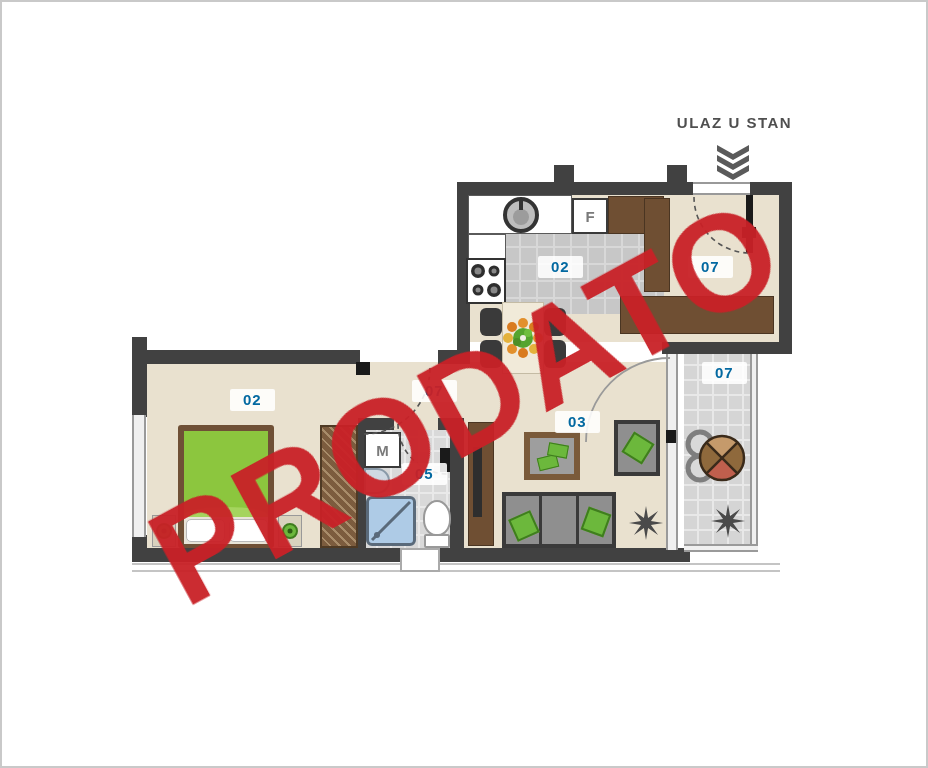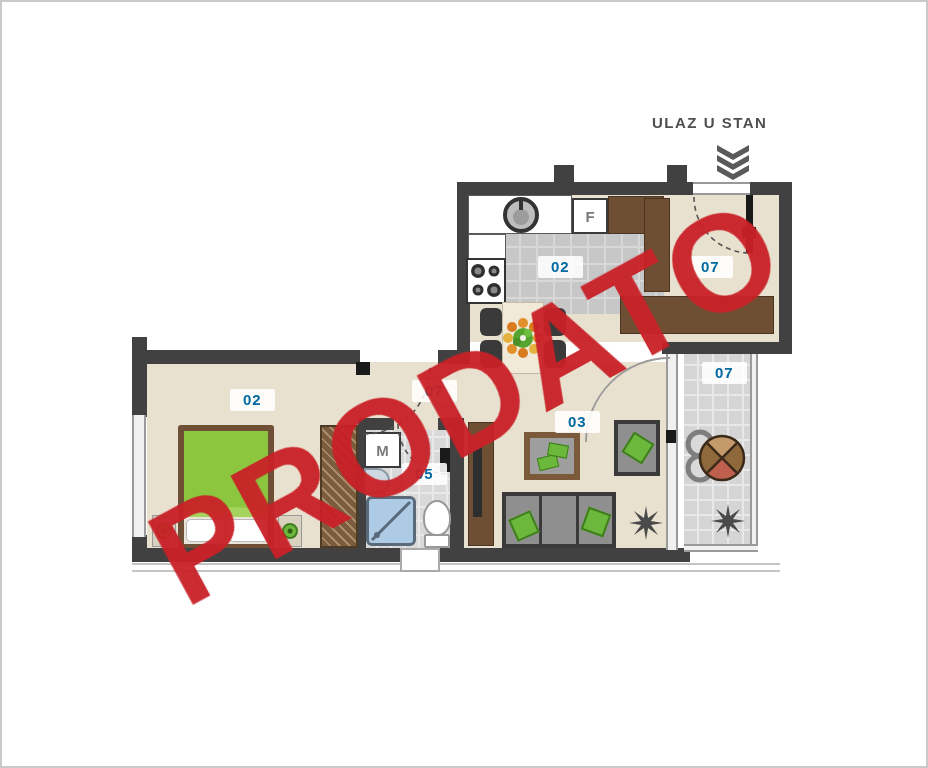--- a/index.html
+++ b/index.html
@@ -25,21 +25,21 @@
   .brown, .brown2{position:absolute;background:#6f4f33;border:1px solid #4a3522;box-sizing:border-box;}
   .applbox{position:absolute;background:#fff;border:2px solid #3a3a3a;box-sizing:border-box;
            color:#7a7a7a;font-weight:bold;font-size:15px;display:flex;align-items:center;justify-content:center;}
   .glass{position:absolute;background:#f0f0f0;border-left:2px solid #9a9a9a;border-right:2px solid #9a9a9a;box-sizing:border-box;}
   .glass-h{position:absolute;background:#f0f0f0;border-top:2px solid #9a9a9a;border-bottom:2px solid #9a9a9a;box-sizing:border-box;}
   .leaf{position:absolute;background:#1a1a1a;}
   #watermark{position:absolute;left:17px;top:300px;width:896px;height:200px;line-height:200px;
              text-align:center;font-size:137px;font-weight:bold;letter-spacing:3px;
              transform:rotate(-28.5deg);z-index:50;opacity:0.95;filter:blur(0.4px);
              font-family:"Liberation Sans","DejaVu Sans",sans-serif;}
-  #entrance-label{position:absolute;left:650px;top:112px;width:165px;text-align:left;
+  #entrance-label{position:absolute;left:650px;top:112px;width:165px;text-align:center;
                   font-size:15px;font-weight:bold;color:#4f4f4f;letter-spacing:1.5px;}
   svg{display:block;}
 </style>
 </head>
 <body>
 
 <div id="canvas">
   <div id="plan">
 
     <div class="abs cream" style="left:468px;top:193px;width:309px;height:147px;"></div>

